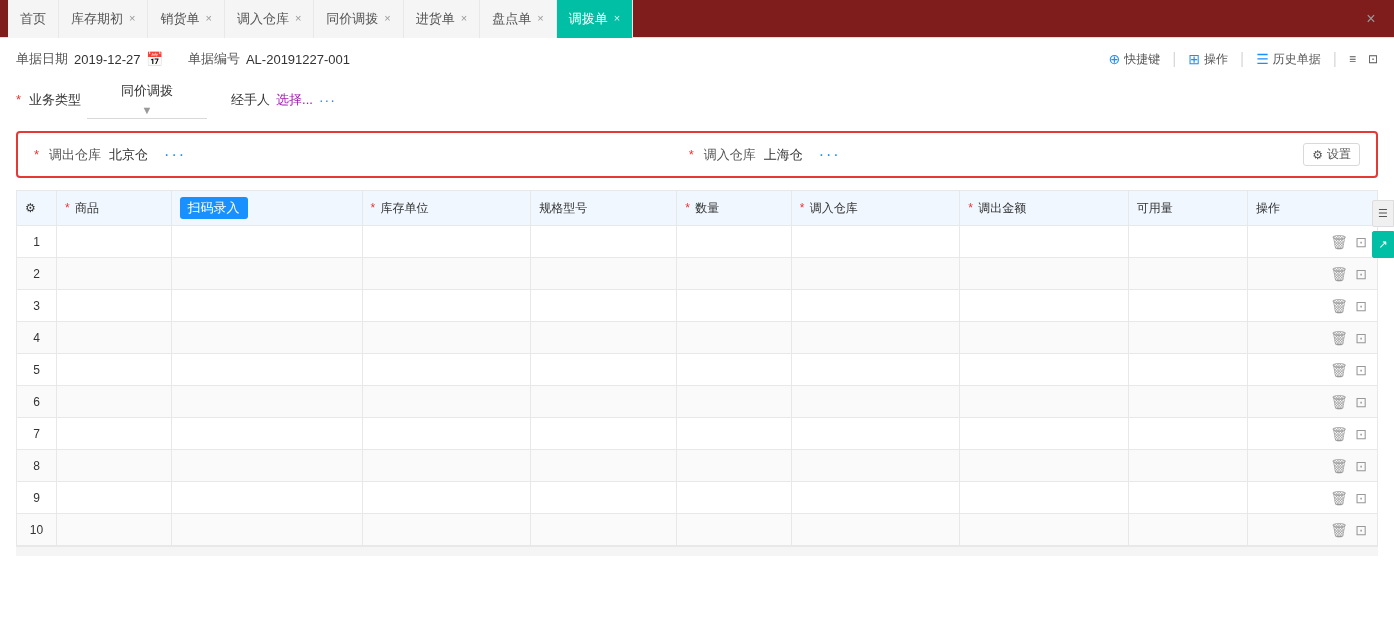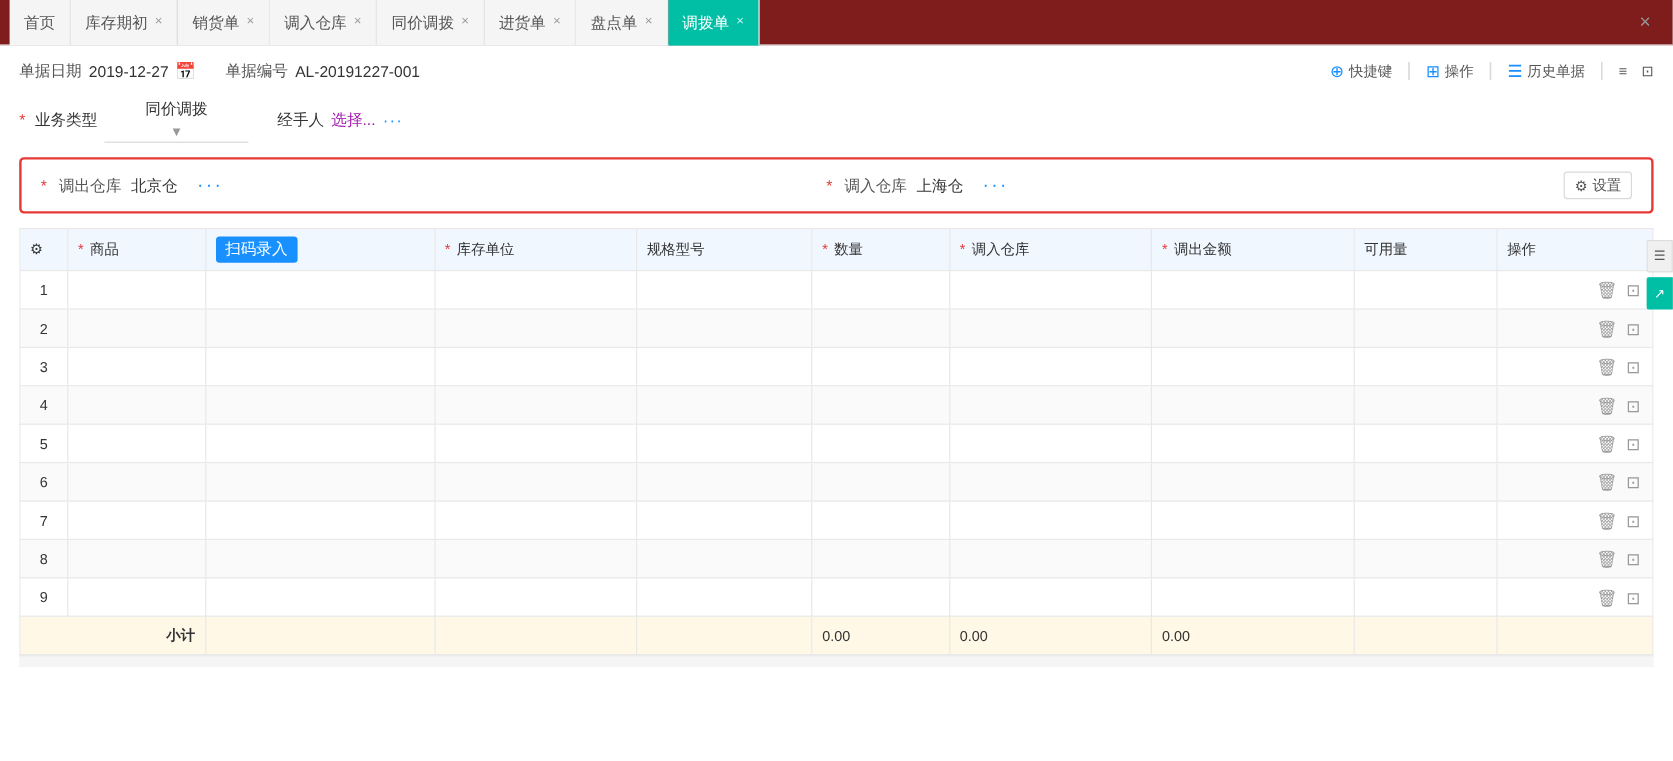--- a/index.html
+++ b/index.html
@@ -543,33 +543,37 @@
     <td></td>
     <td></td>
     <td></td>
     <td></td>
     <td></td>
     <td class="op-cell">
       <button class="table-op-btn">🗑</button>
       <button class="table-op-btn">⊡</button>
     </td>
   </tr>
+          <tr>
+    <td class="row-num">10</td>
+    <td></td>
+    <td></td>
+    <td></td>
+    <td></td>
+    <td></td>
+    <td></td>
+    <td></td>
+    <td></td>
+    <td class="op-cell">
+      <button class="table-op-btn">🗑</button>
+      <button class="table-op-btn">⊡</button>
+    </td>
+  </tr>
         </tbody>
       <tfoot>
-        <tr>
-          <td colspan="2" style="background:#fff8e6; font-weight:600; text-align:right; padding-right:8px;">小计</td>
-          <td style="background:#fff8e6;"></td>
-          <td style="background:#fff8e6;"></td>
-          <td style="background:#fff8e6;"></td>
-          <td style="background:#fff8e6; font-weight:500;">0.00</td>
-          <td style="background:#fff8e6; font-weight:500;">0.00</td>
-          <td style="background:#fff8e6; font-weight:500;">0.00</td>
-          <td style="background:#fff8e6;"></td>
-          <td style="background:#fff8e6;"></td>
-        </tr>
       </tfoot>
     </table>
   </div>
   <div class="bottom-scroll"></div>
 </div>
 
 <div class="right-panel">
   <div class="right-panel-btn">☰</div>
   <div class="right-panel-btn green">↗</div>
 </div>

